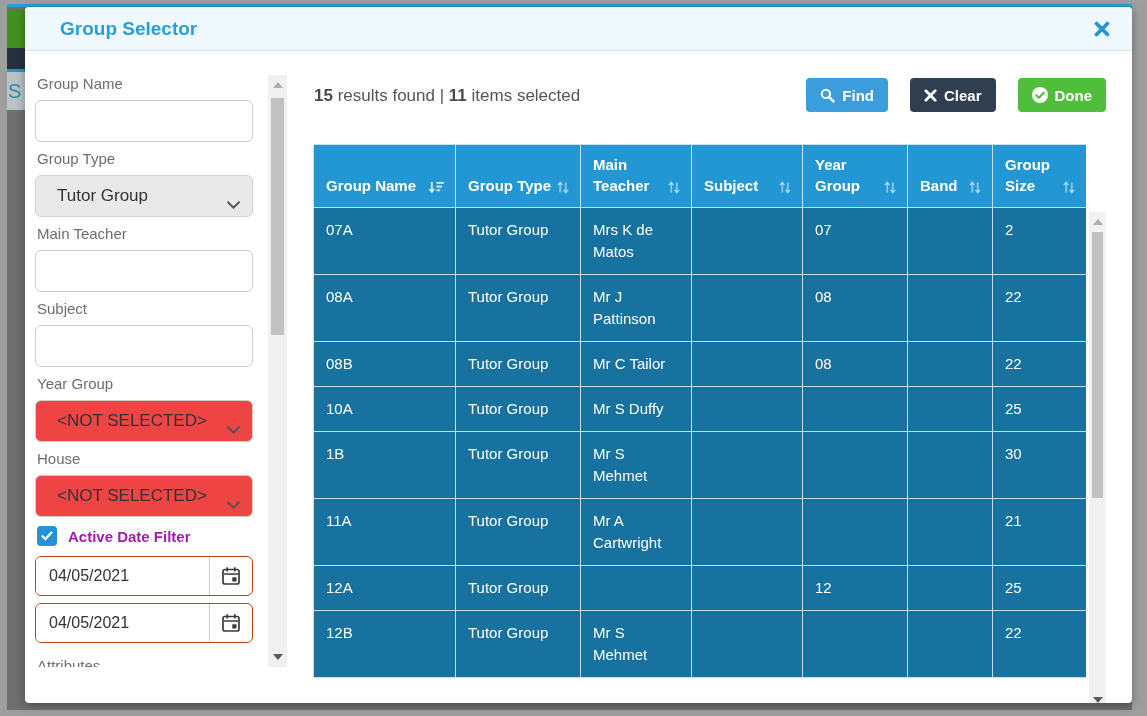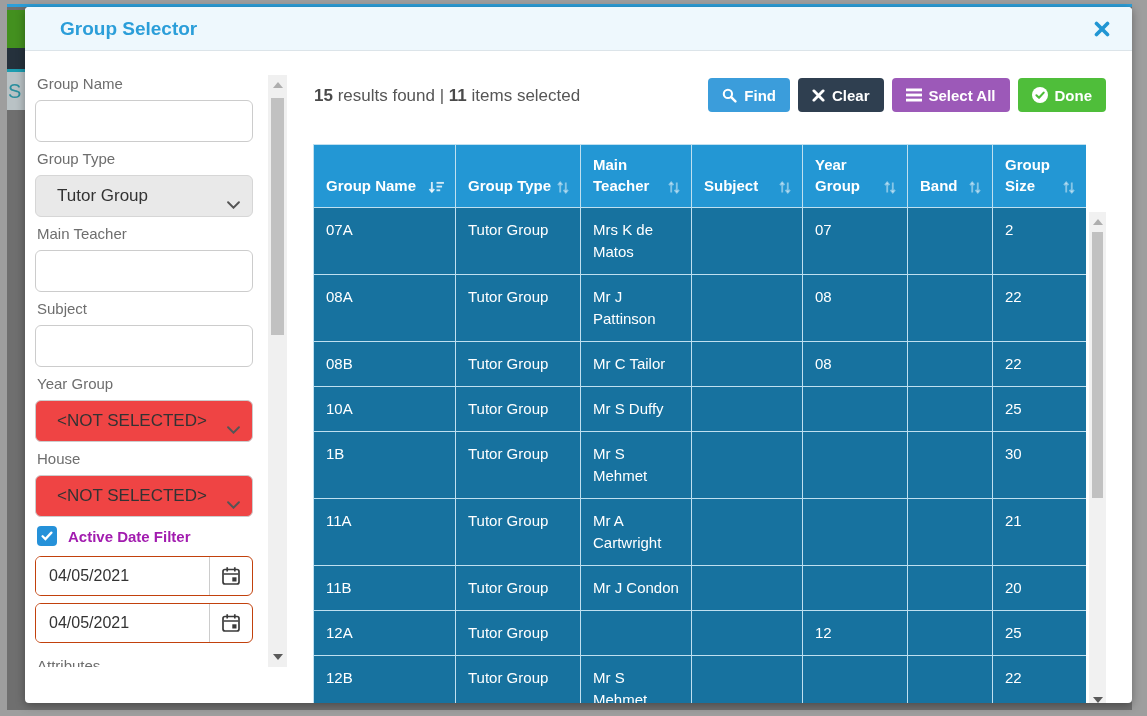--- a/index.html
+++ b/index.html
@@ -53,21 +53,21 @@
   .table-scroll .thumb { width:11px; top:20px; height:266px; }
   .arr { position:absolute; left:50%; transform:translateX(-50%); width:0; height:0;
          border-left:5px solid transparent; border-right:5px solid transparent; }
   .arr-up { top:7px; border-bottom:6px solid #aeaeae; }
   .arr-down { bottom:7px; border-top:6px solid #5a5a5a; }
 
   
   .main-col { position:absolute; left:288px; top:44px; width:793px; height:652px; }
   .results-line { position:absolute; left:1px; top:35px; font-size:17px; color:#565656; }
   .results-line b { color:#4a4a4a; }
-  .btn-row { position:absolute; right:0; top:27px; display:flex; gap:8px; }
+  .btn-row { position:absolute; right:0; top:27px; display:flex; gap:22px; }
   .btn { height:34px; border:none; border-radius:4px; color:#fff; font:bold 15px "Liberation Sans",sans-serif;
          display:inline-flex; align-items:center; gap:7px; padding:0 14px; cursor:pointer; }
   .btn-find { background:#3b9ddb; }
   .btn-clear { background:#2f3f50; }
   .btn-select-all { background:#9c59b8; }
   .btn-done { background:#4fbe3a; }
 
   
   .table-wrap { position:absolute; left:0; top:93px; width:773px; height:559px; overflow:hidden; }
   table { border-collapse:collapse; table-layout:fixed; width:773px; }
@@ -202,28 +202,20 @@
             <line x1="9.8" y1="9.8" x2="14.3" y2="14.3" stroke="#fff" stroke-width="2.6" stroke-linecap="round"></line>
           </svg>
         <span>Find</span>
       </button>
       <button class="btn btn-clear">
         <svg width="13" height="13" viewBox="0 0 14 14">
             <path d="M2 2 L12 12 M12 2 L2 12" stroke="#fff" stroke-width="3" stroke-linecap="round"></path>
           </svg>
         <span>Clear</span>
       </button>
-      <button class="btn btn-select-all">
-        <svg width="16" height="14" viewBox="0 0 16 14">
-            <rect y="0.5" width="16" height="2.8" fill="#fff"></rect>
-            <rect y="5.6" width="16" height="2.8" fill="#fff"></rect>
-            <rect y="10.7" width="16" height="2.8" fill="#fff"></rect>
-          </svg>
-        <span>Select All</span>
-      </button>
       <button class="btn btn-done">
         <svg width="16" height="16" viewBox="0 0 16 16">
             <circle cx="8" cy="8" r="8" fill="#fff"></circle>
             <path d="M4.4 8.3 L7 10.8 L11.7 5.6" stroke="#4fbe3a" stroke-width="2.1" fill="none" stroke-linecap="round" stroke-linejoin="round"></path>
           </svg>
         <span>Done</span>
       </button>
     </div>
 
     <div class="table-wrap">
@@ -398,29 +390,20 @@
             <tr>
               <td>11A</td>
               <td>Tutor Group</td>
               <td>Mr A Cartwright</td>
               <td></td>
               <td></td>
               <td></td>
               <td>21</td>
             </tr>
             <tr>
-              <td>11B</td>
-              <td>Tutor Group</td>
-              <td>Mr J Condon</td>
-              <td></td>
-              <td></td>
-              <td></td>
-              <td>20</td>
-            </tr>
-            <tr>
               <td>12A</td>
               <td>Tutor Group</td>
               <td></td>
               <td></td>
               <td>12</td>
               <td></td>
               <td>25</td>
             </tr>
             <tr>
               <td>12B</td>

